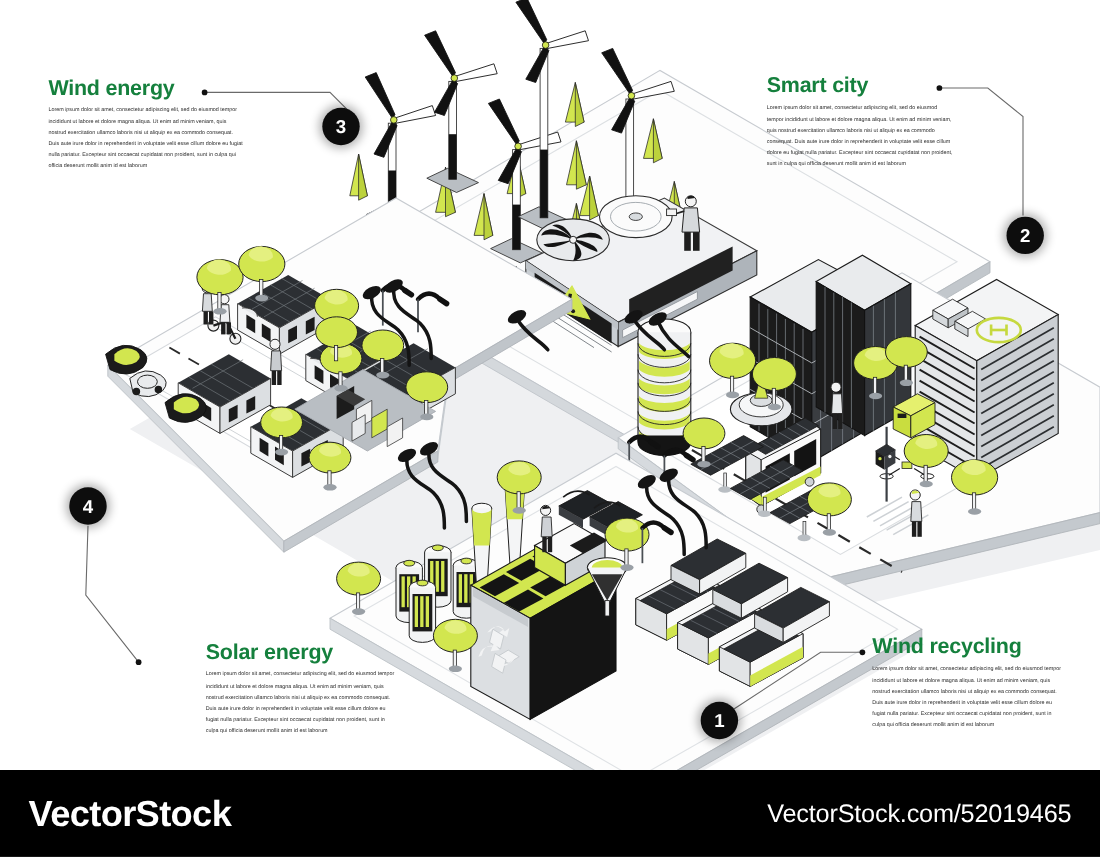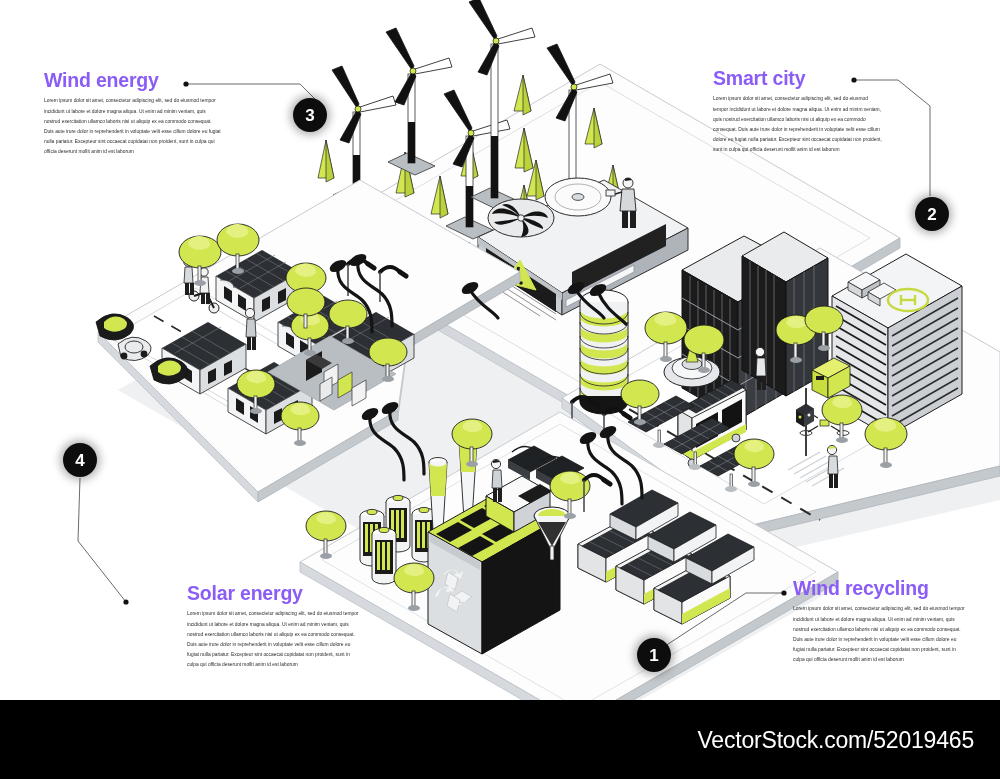--- a/index.html
+++ b/index.html
@@ -7,31 +7,31 @@
     width:1000px;height:779px;position:relative;overflow:hidden;
     font-family:"Liberation Sans","DejaVu Sans",sans-serif;
     background:#ffffff;
   }
   #stage{position:absolute;left:0;top:0;width:1000px;height:700px;background:#fff;overflow:hidden;}
   #art{position:absolute;left:0;top:0;width:1000px;height:700px;}
 
   .callout{position:absolute;}
   .callout h2{
     margin:0 0 6px 0;
-    font-size:19.5px;font-weight:700;color:#8b5cf6;letter-spacing:-0.2px;
+    font-size:19.5px;font-weight:700;color:#15803d;letter-spacing:-0.2px;
     line-height:1.05;
   }
   .callout p{
     margin:0;font-size:4.9px;line-height:2.05;color:#2b2b2b;
     text-align:left;font-weight:400;
   }
   .callout.right h2,.callout.right p{text-align:left;}
 
   #c-wind{left:44px;top:70px;width:178px;}
-  #c-smart{left:697px;top:68px;width:170px;margin-left:16px;}
+  #c-smart{left:697px;top:68px;width:170px;}
   #c-solar{left:143px;top:583px;width:175px;margin-left:44px;}
   #c-waste{left:793px;top:578px;width:172px;}
 
   .badge{
     position:absolute;width:34px;height:34px;border-radius:50%;
     background:#0d0d0d;color:#fff;display:flex;align-items:center;justify-content:center;
     font-size:17px;font-weight:700;line-height:1;
     box-shadow:0 0 9px 3px rgba(0,0,0,0.30);
     font-family:"Liberation Sans",sans-serif;
   }
@@ -1011,14 +1011,15 @@
   </div>
 
   <div class="badge" id="b3">3</div>
   <div class="badge" id="b2">2</div>
   <div class="badge" id="b4">4</div>
   <div class="badge" id="b1">1</div>
 
 </div>
 
 <div id="footer">
+  <div class="wm-left">VectorStock</div>
   <div class="wm-right">VectorStock.com/52019465</div>
 </div>
 
 </body></html>

